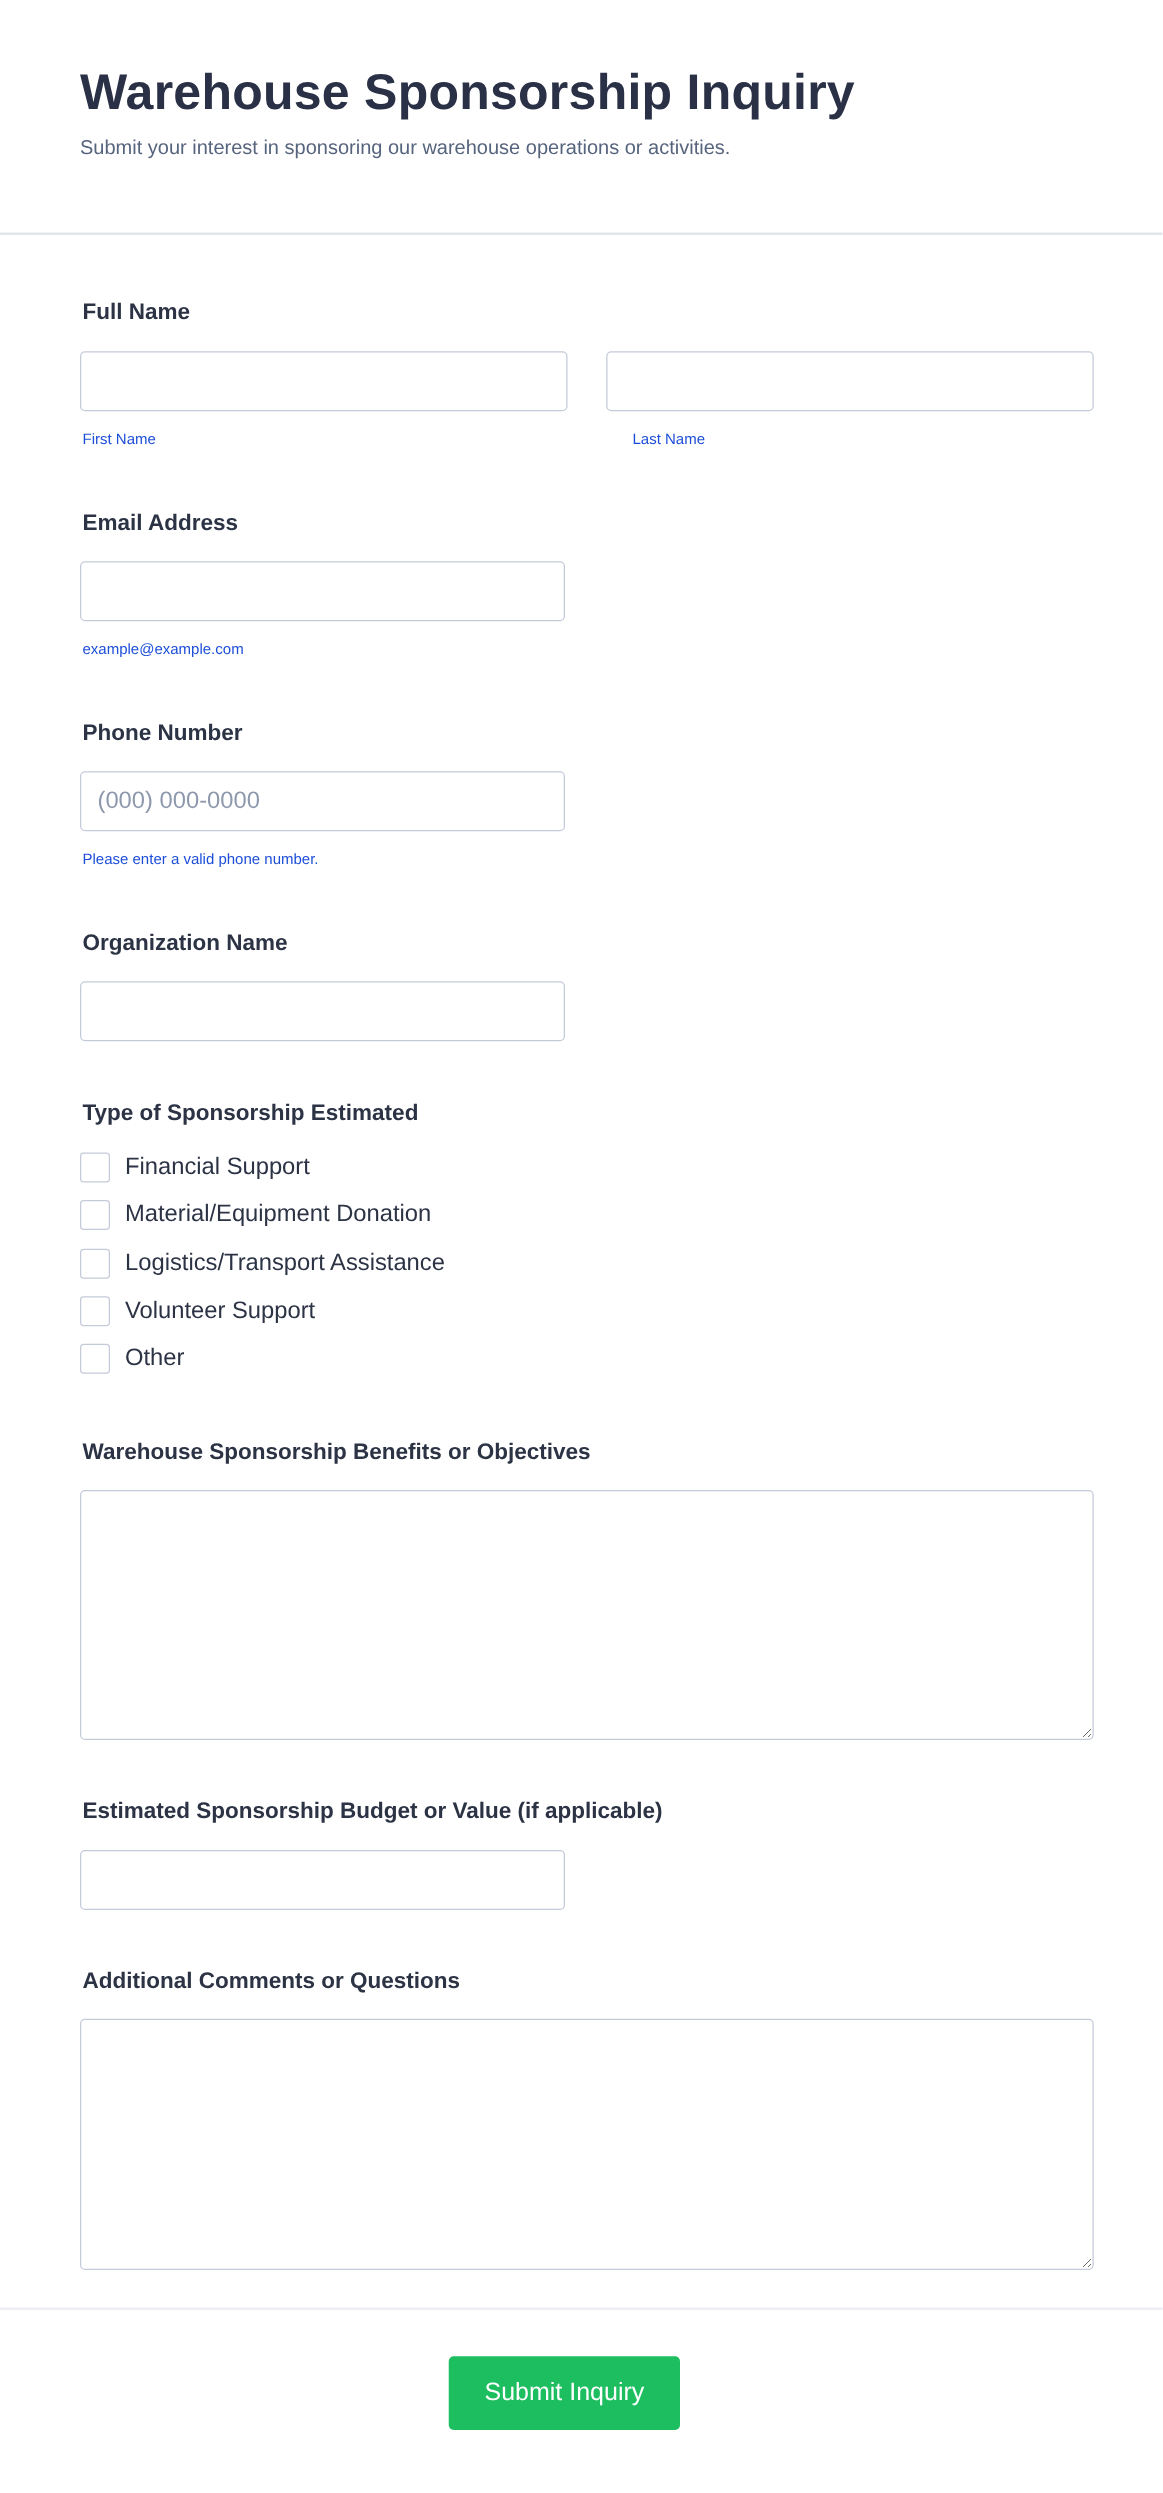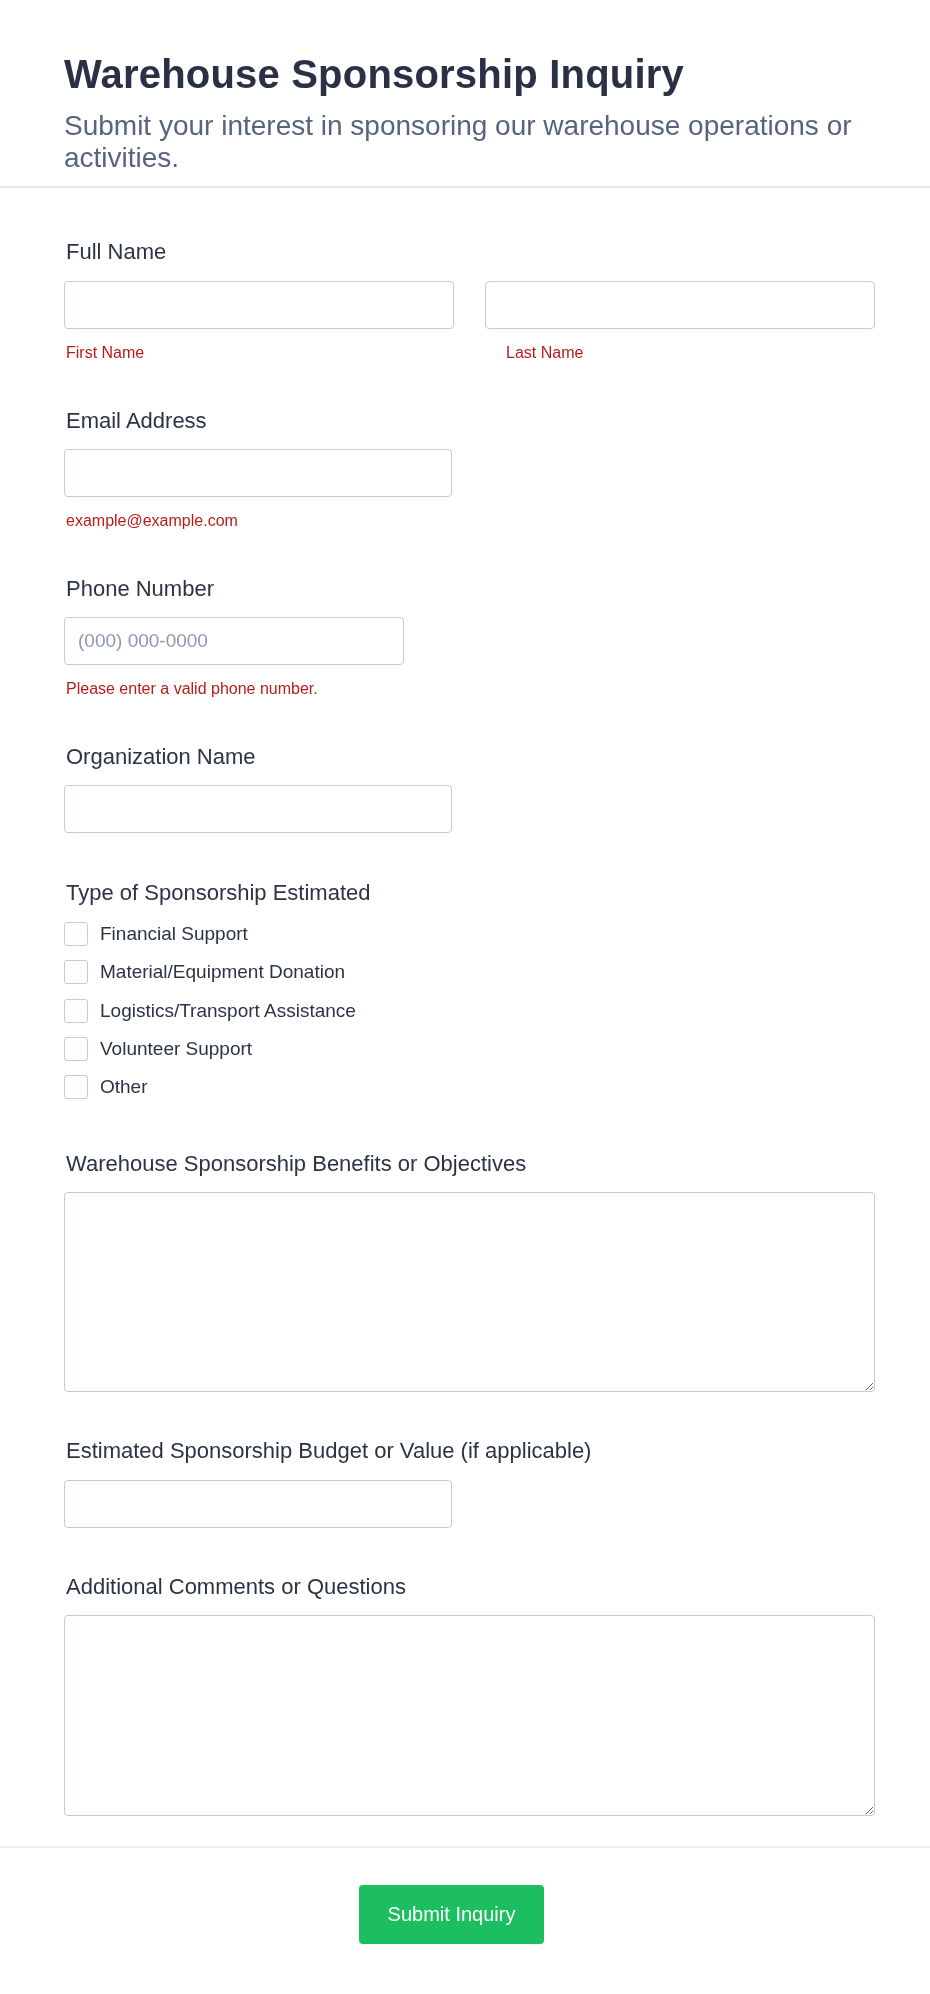--- a/index.html
+++ b/index.html
@@ -1,21 +1,21 @@
 <!DOCTYPE html>
 <html><head>
 <meta charset="utf-8">
 <style>
   * { box-sizing: border-box; margin: 0; padding: 0; }
   html, body { width: 930px; height: 1994px; background: #ffffff; font-family: "Liberation Sans", sans-serif; color: #2c3345; overflow: hidden; }
   .header { position: absolute; left: 0; top: 0; width: 930px; height: 188px; border-bottom: 2px solid #e3e5ec; }
   .title { position: absolute; left: 64px; top: 52px; font-size: 40px; font-weight: bold; color: #2a3045; letter-spacing: 0.2px; }
-  .subtitle { position: absolute; left: 64px; top: 110px; font-size: 28px; color: #57647e; }
-  .label { position: absolute; left: 66px; font-size: 22px; color: #2c3345; }
-  .sublabel { position: absolute; font-size: 16px; color: #b91c1c; }
+  .subtitle { position: absolute; left: 64px; top: 110px; font-size: 16px; color: #57647e; }
+  .label { position: absolute; left: 66px; font-size: 18px; color: #2c3345; font-weight: bold; }
+  .sublabel { position: absolute; font-size: 12px; color: #1d4ed8; }
   .input { position: absolute; height: 48px; border: 1.5px solid #c3cad8; border-radius: 4px; background: #fff; font-family: "Liberation Sans", sans-serif; font-size: 19px; padding: 0 13px; color: #2c3345; outline: none; }
   .input::placeholder { color: #8d98ad; }
   .textarea { position: absolute; border: 1.5px solid #c3cad8; border-radius: 4px; background: #fff; resize: both; font-family: "Liberation Sans", sans-serif; font-size: 17px; padding: 10px; outline: none; }
   .cb-row { position: absolute; left: 64px; height: 24px; display: flex; align-items: center; justify-content: space-between; }
   .cb { width: 24px; height: 24px; border: 1.5px solid #c3cad8; border-radius: 3px; background: #fff; flex: none; }
   .cb-label { margin-left: 12px; font-size: 19px; color: #2c3345; }
   .footer-line { position: absolute; left: 0; top: 1846px; width: 930px; height: 2px; background: #eceef3; }
   .submit { position: absolute; left: 359px; top: 1885px; width: 185px; height: 59px; background: #1cbe5f; border: none; border-radius: 4px; color: #ffffff; font-size: 20px; font-family: "Liberation Sans", sans-serif; cursor: pointer; }
 </style>
 </head>
@@ -30,21 +30,21 @@
 <input class="input" style="left: 64px; top: 281px; width: 390px;" value="">
 <div class="sublabel" style="left:66px; top:344px">First Name</div>
 <input class="input" style="left: 485px; top: 281px; width: 390px;" value="">
 <div class="sublabel" style="left:506px; top:344px">Last Name</div>
 
 <div class="label" style="top:408px">Email Address</div>
 <input class="input" style="left: 64px; top: 449px; width: 388px;" value="">
 <div class="sublabel" style="left:66px; top:512px">example@example.com</div>
 
 <div class="label" style="top:576px">Phone Number</div>
-<input class="input" style="left: 64px; top: 617px; width: 340px;" placeholder="(000) 000-0000">
+<input class="input" style="left: 64px; top: 617px; width: 388px;" placeholder="(000) 000-0000">
 <div class="sublabel" style="left:66px; top:680px">Please enter a valid phone number.</div>
 
 <div class="label" style="top:744px">Organization Name</div>
 <input class="input" style="left: 64px; top: 785px; width: 388px;" value="">
 
 <div class="label" style="top:880px">Type of Sponsorship Estimated</div>
 <div class="cb-row" style="top:922px">
   <span class="cb"></span>
   <span class="cb-label">Financial Support</span>
 </div>

